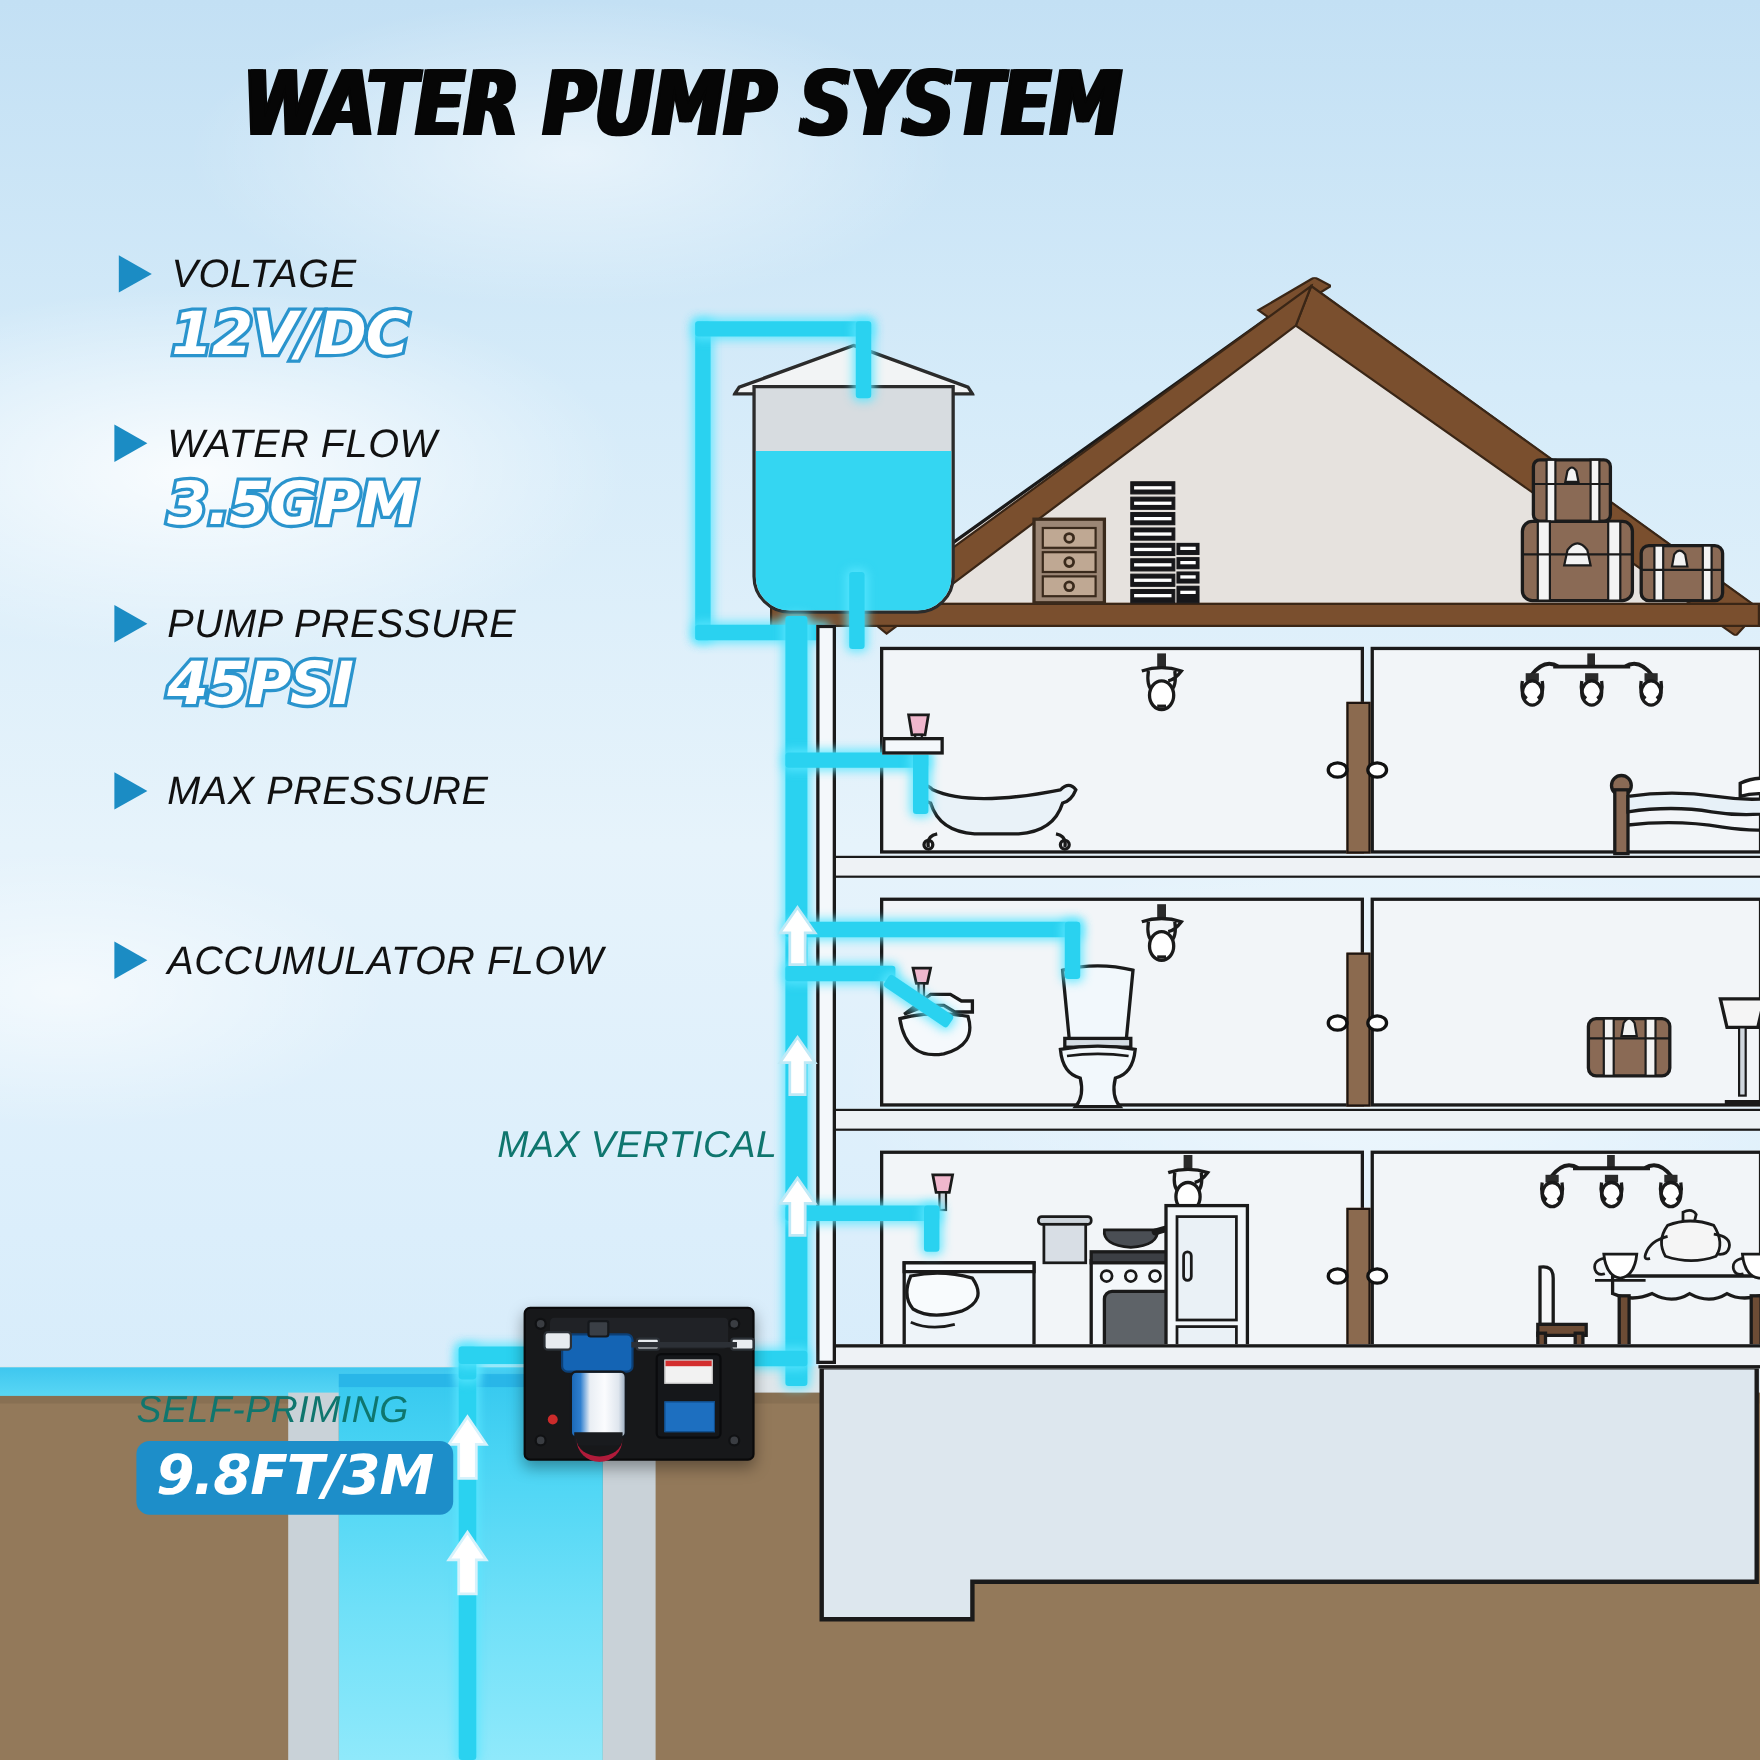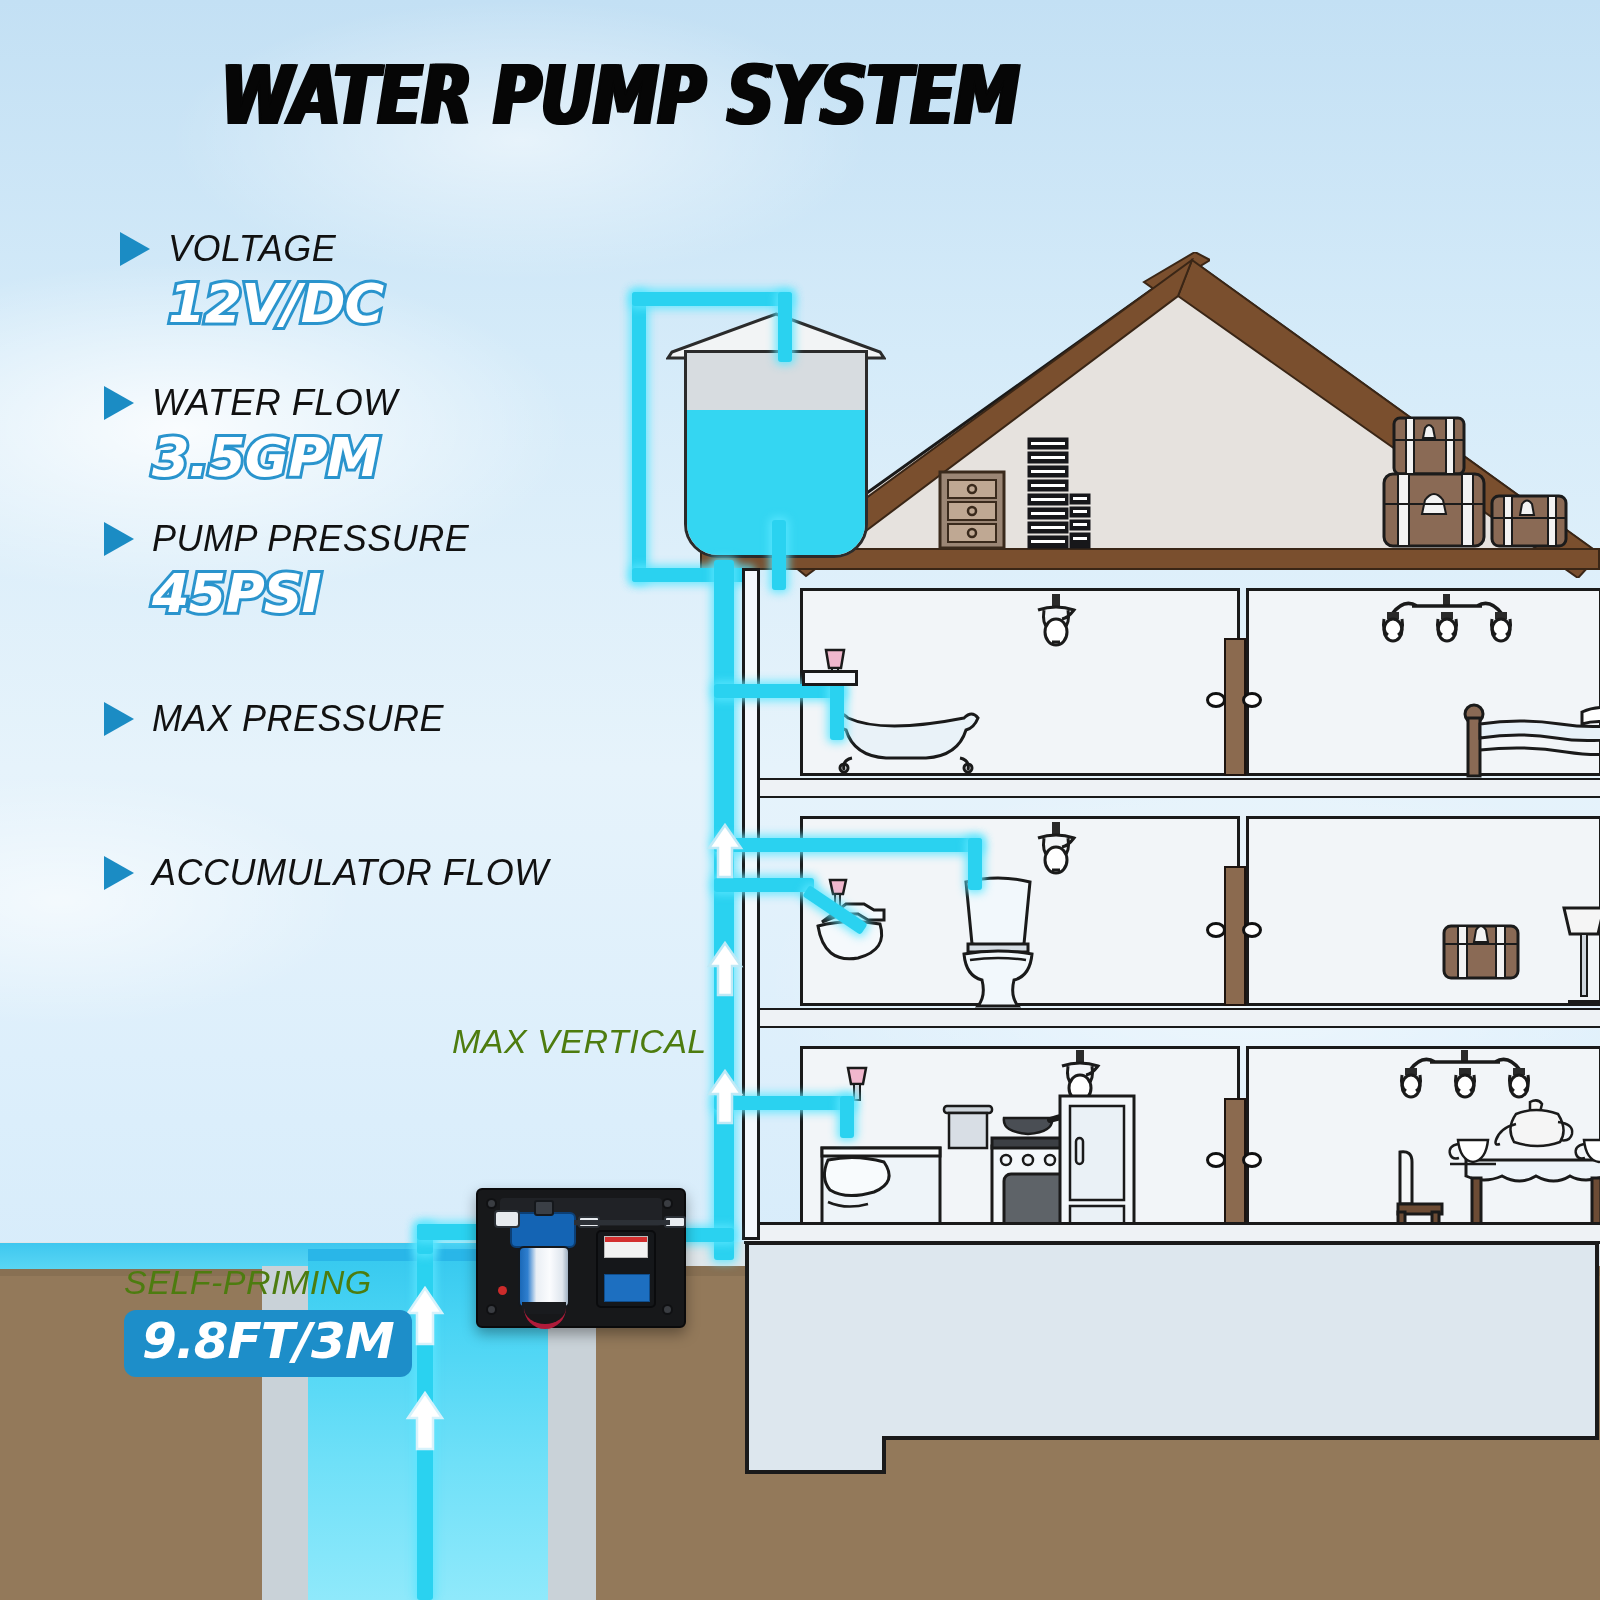--- a/index.html
+++ b/index.html
@@ -60,21 +60,21 @@
   .spec-row{display:flex;align-items:center;gap:18px;}
   .tri{width:0;height:0;border-left:30px solid #1b8cc4;border-top:17px solid transparent;border-bottom:17px solid transparent;flex:none;}
   .spec-label{font-size:36px;color:#111;letter-spacing:.5px;white-space:nowrap;}
   .spec-value{
     margin-top:2px;margin-left:48px;
     font-family:"DejaVu Sans", sans-serif;
     font-weight:bold;font-size:54px;color:#ffffff;letter-spacing:-1px;
     -webkit-text-stroke:6px #2a94cd;paint-order:stroke fill;
     white-space:nowrap;
   }
-  .badge-label{font-size:34px;color:#4d7c0f;letter-spacing:.5px;white-space:nowrap;}
+  .badge-label{font-size:34px;color:#0f766e;letter-spacing:.5px;white-space:nowrap;}
   .badge{
     display:inline-block;margin-top:8px;padding:6px 18px 10px 18px;border-radius:12px;
     background:#1d8ec9;color:#fff;
     font-family:"DejaVu Sans", sans-serif;font-weight:bold;font-size:50px;letter-spacing:-1px;
     white-space:nowrap;line-height:1.02;
   }
 
   
   .fx{position:absolute;}
   .fx svg{display:block;overflow:visible;}
@@ -522,37 +522,37 @@
     </div>
     <div class="acc-label" style="left:126px;top:84px;width:46px;height:28px;"></div>
 
     <div class="fitting" style="left:100px;top:26px;width:22px;height:12px;"></div>
     <div class="fitting" style="left:186px;top:26px;width:22px;height:12px;"></div>
     <div style="position:absolute;left:96px;top:30px;width:96px;height:5px;background:#2c3036;"></div>
   </div>
 
   <div class="title">WATER PUMP SYSTEM</div>
 
-  <div class="spec" style="left:120px;top:228px;">
+  <div class="spec" style="left:108px;top:228px;">
     <div class="spec-row">
       <div class="tri"></div>
       <div class="spec-label">VOLTAGE</div>
     </div>
     <div class="spec-value">12V/DC</div>
   </div>
 
   <div class="spec" style="left:104px;top:382px;">
     <div class="spec-row">
       <div class="tri"></div>
       <div class="spec-label">WATER FLOW</div>
     </div>
     <div class="spec-value">3.5GPM</div>
   </div>
 
-  <div class="spec" style="left:104px;top:518px;">
+  <div class="spec" style="left:104px;top:546px;">
     <div class="spec-row">
       <div class="tri"></div>
       <div class="spec-label">PUMP PRESSURE</div>
     </div>
     <div class="spec-value">45PSI</div>
   </div>
 
   <div class="spec" style="left:104px;top:698px;">
     <div class="spec-row">
       <div class="tri"></div>

